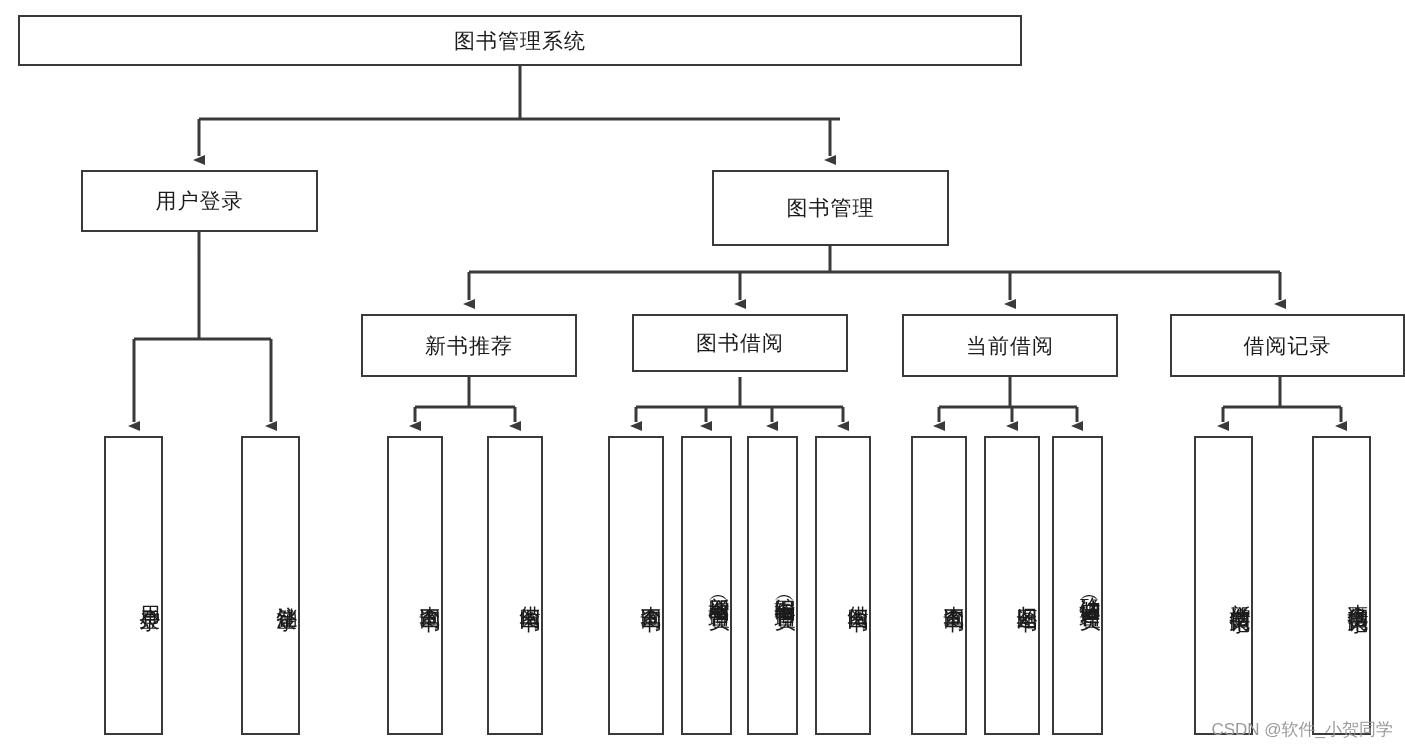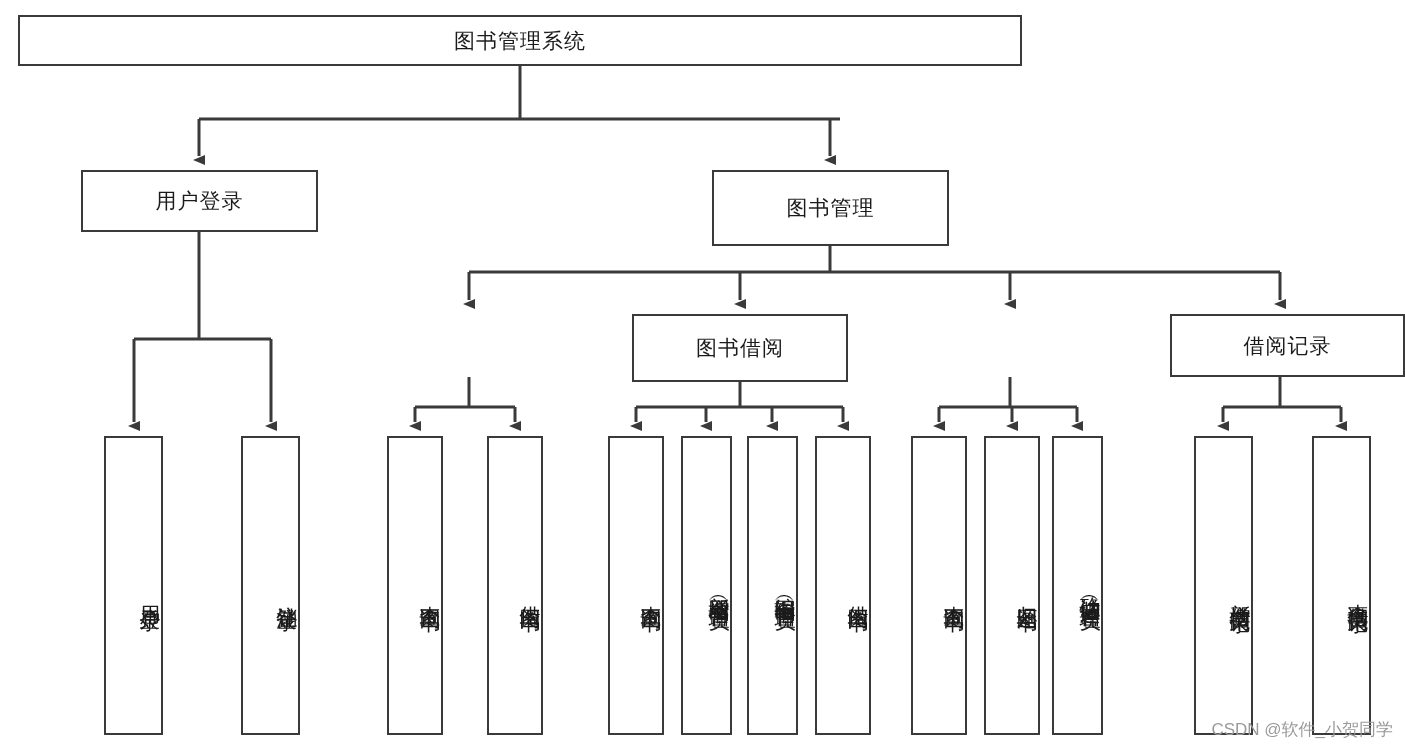--- a/index.html
+++ b/index.html
@@ -131,22 +131,28 @@
     <span>图书管理系统</span>
   </div>
 
   <div class="node horiz" style="left:81px; top:170px; width:237px; height:62px;">
     <span>用户登录</span>
   </div>
   <div class="node horiz" style="left:712px; top:170px; width:237px; height:76px;">
     <span>图书管理</span>
   </div>
 
-  <div class="node horiz" style="left:632px; top:314px; width:216px; height:68px;">
+  <div class="node horiz" style="left:361px; top:314px; width:216px; height:63px;">
+    <span>新书推荐</span>
+  </div>
+  <div class="node horiz" style="left:632px; top:314px; width:216px; height:58px;">
     <span>图书借阅</span>
+  </div>
+  <div class="node horiz" style="left:902px; top:314px; width:216px; height:63px;">
+    <span>当前借阅</span>
   </div>
   <div class="node horiz" style="left:1170px; top:314px; width:235px; height:63px;">
     <span>借阅记录</span>
   </div>
 
   <div class="node vert" style="left:104px; top:436px; width:59px; height:299px;">
     <span class="vlabel">用户登录</span>
   </div>
   <div class="node vert" style="left:241px; top:436px; width:59px; height:299px;">
     <span class="vlabel">注销登录</span>

